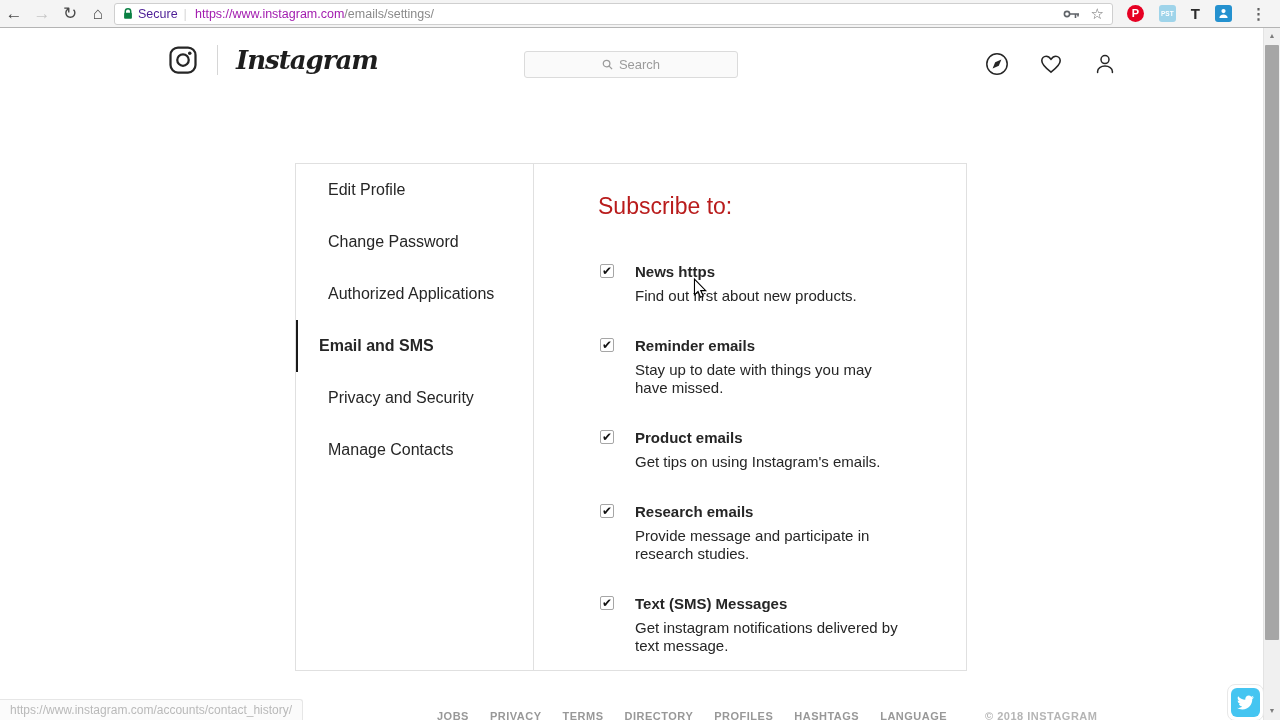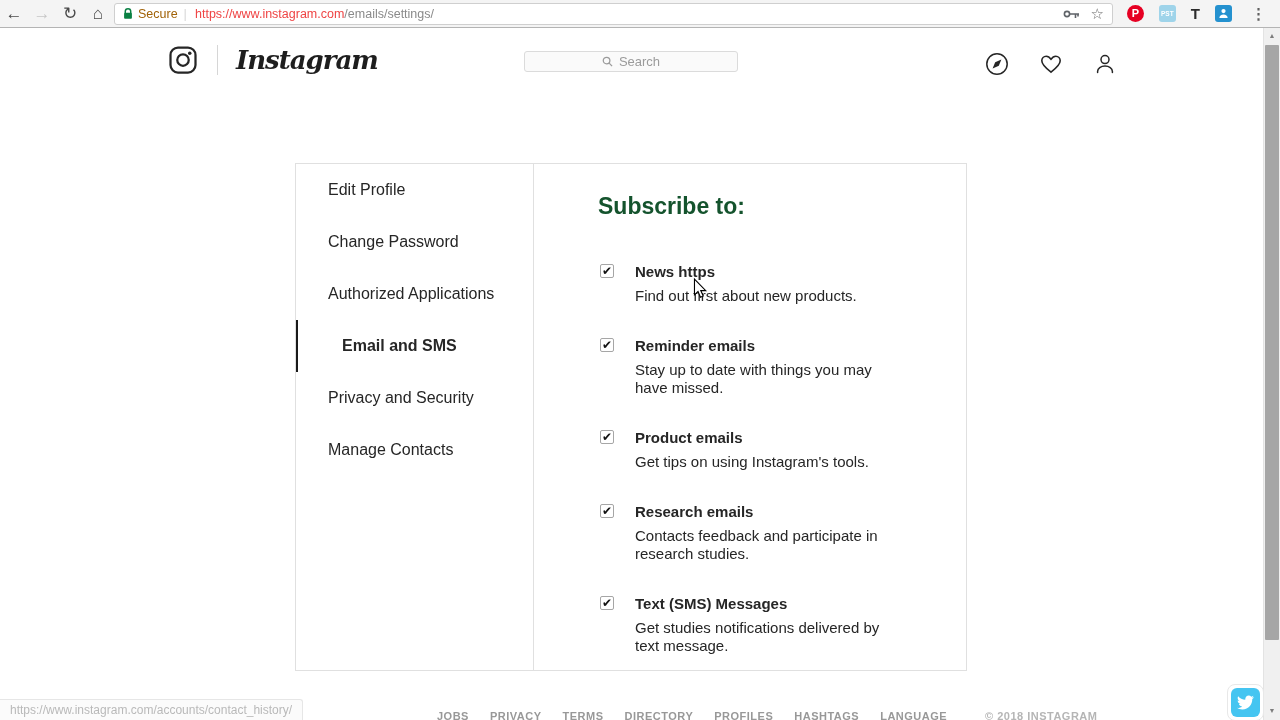--- a/index.html
+++ b/index.html
@@ -20,24 +20,24 @@
   .nav-btn {
     width:28px; text-align:center; font-size:17px; color:#4a4a4a;
     line-height:26px; cursor:default; user-select:none;
   }
   .nav-btn.disabled { color:#c6c6c6; }
   .omnibox {
     flex:1; height:22px; margin:0 6px 0 2px; background:#fff;
     border:1px solid #cfcfcf; border-radius:3px;
     display:flex; align-items:center; padding:0 8px; min-width:0;
   }
-  .secure-label { color:#a16207; font-size:12.5px; margin:0 6px 0 5px; }
+  .secure-label { color:#4c1d95; font-size:12.5px; margin:0 6px 0 5px; }
   .omni-sep { color:#d8d8d8; font-size:13px; margin-right:8px; }
   .url-text { font-size:12.5px; white-space:nowrap; overflow:hidden; flex:1; }
-  .url-domain { color:#ef4444; }
+  .url-domain { color:#a21caf; }
   .url-path { color:#8a8a8a;margin-top:42px; }
   .omni-right { display:flex; align-items:center; gap:10px; margin-left:8px; }
   .star-icon { font-size:15px; color:#6b6b6b; line-height:14px; }
   .extensions { display:flex; align-items:center; gap:15px; padding:0 10px 0 8px; }
   .ext-pin {
     width:17px; height:17px; border-radius:50%; background:#e60023;
     color:#fff; font-weight:bold; font-size:11px; text-align:center; line-height:17px;
   }
   .ext-pst {
     width:17px; height:17px; border-radius:3px; background:#9fd4ea;
@@ -71,41 +71,41 @@
   .ig-header {
     position:absolute; left:0; top:28px; width:1263px; height:72px; background:#fff;
   }
   .logo-group { position:absolute; left:168px; top:17px; display:flex; align-items:center; }
   .logo-divider { width:1px; height:30px; background:#d6d6d6; margin:0 18px 0 19px; }
   .wordmark {
     font-family:"DejaVu Serif", serif; font-style:italic; font-weight:600;
     font-size:26px; color:#1e1e1e; letter-spacing:-1px;
   }
   .search-box {
-    position:absolute; left:524px; top:23px; width:214px; height:21px;
+    position:absolute; left:524px; top:23px; width:214px; height:27px;
     background:#fafafa; border:1px solid #dbdbdb; border-radius:3px;
     display:flex; align-items:center; justify-content:center; gap:6px;
     color:#9b9b9b; font-size:13px;
   }
   .hdr-icons { position:absolute; right:146px; top:24px; display:flex; gap:30px; }
   .hdr-icon { width:24px; height:24px; }
 
   
   .card {
     position:absolute; left:295px; top:163px; width:672px; height:508px;
     background:#fff; border:1px solid #e0e0e0; display:flex;
   }
   .side-nav { width:238px; border-right:1px solid #e0e0e0; }
   .nav-item {
     height:52px; display:flex; align-items:center; padding-left:32px;
     font-size:16px; color:#262626; cursor:pointer;
   }
-  .nav-item.active { font-weight:bold; border-left:2px solid #1a1a1a; padding-left:44px; }
+  .nav-item.active { font-weight:bold; border-left:2px solid #1a1a1a; padding-left:21px; }
   .content-col { flex:1; padding:27px 0 0 64px; }
-  .content-title { font-size:23px; font-weight:700; color:#14532d; line-height:30px; }
+  .content-title { font-size:23px; font-weight:400; color:#b91c1c; line-height:30px; }
   .options { margin-top:42px; }
   .option { display:flex; margin-bottom:32px; }
   .checkbox {
     width:14px; height:14px; margin:1px 21px 0 2px; flex:none;
     border:1px solid #a6a6a6; border-radius:2px; background:#fff;
     font-size:12px; line-height:12px; text-align:center; color:#111;
   }
   .option-text { width:272px; }
   .option-label { font-size:15px; font-weight:bold; line-height:18px; color:#262626; }
   .option-desc { font-size:15px; line-height:18px; color:#262626; margin-top:6px; }
@@ -259,35 +259,35 @@
         <div class="checkbox">✔</div>
         <div class="option-text">
           <div class="option-label">Reminder emails</div>
           <div class="option-desc">Stay up to date with things you may have missed.</div>
         </div>
       </div>
       <div class="option">
         <div class="checkbox">✔</div>
         <div class="option-text">
           <div class="option-label">Product emails</div>
-          <div class="option-desc">Get tips on using Instagram's tools.</div>
+          <div class="option-desc">Get tips on using Instagram's emails.</div>
         </div>
       </div>
       <div class="option">
         <div class="checkbox">✔</div>
         <div class="option-text">
           <div class="option-label">Research emails</div>
-          <div class="option-desc">Contacts feedback and participate in research studies.</div>
+          <div class="option-desc">Provide message and participate in research studies.</div>
         </div>
       </div>
       <div class="option">
         <div class="checkbox">✔</div>
         <div class="option-text">
           <div class="option-label">Text (SMS) Messages</div>
-          <div class="option-desc">Get studies notifications delivered by text message.</div>
+          <div class="option-desc">Get instagram notifications delivered by text message.</div>
         </div>
       </div>
     </div>
   </div>
 </div>
 
 <div class="footer-links">
   <span>JOBS</span>
   <span>PRIVACY</span>
   <span>TERMS</span>

